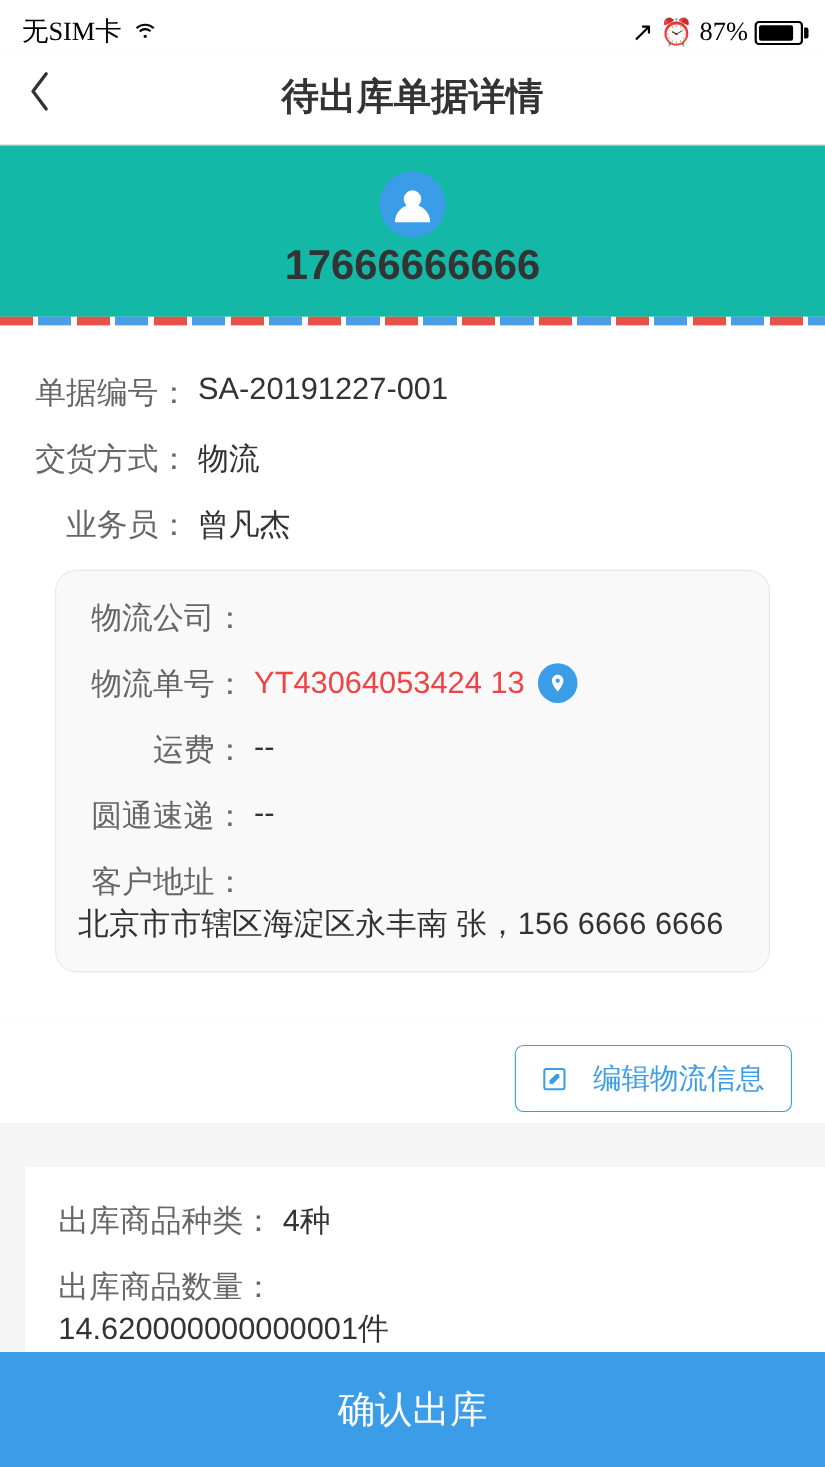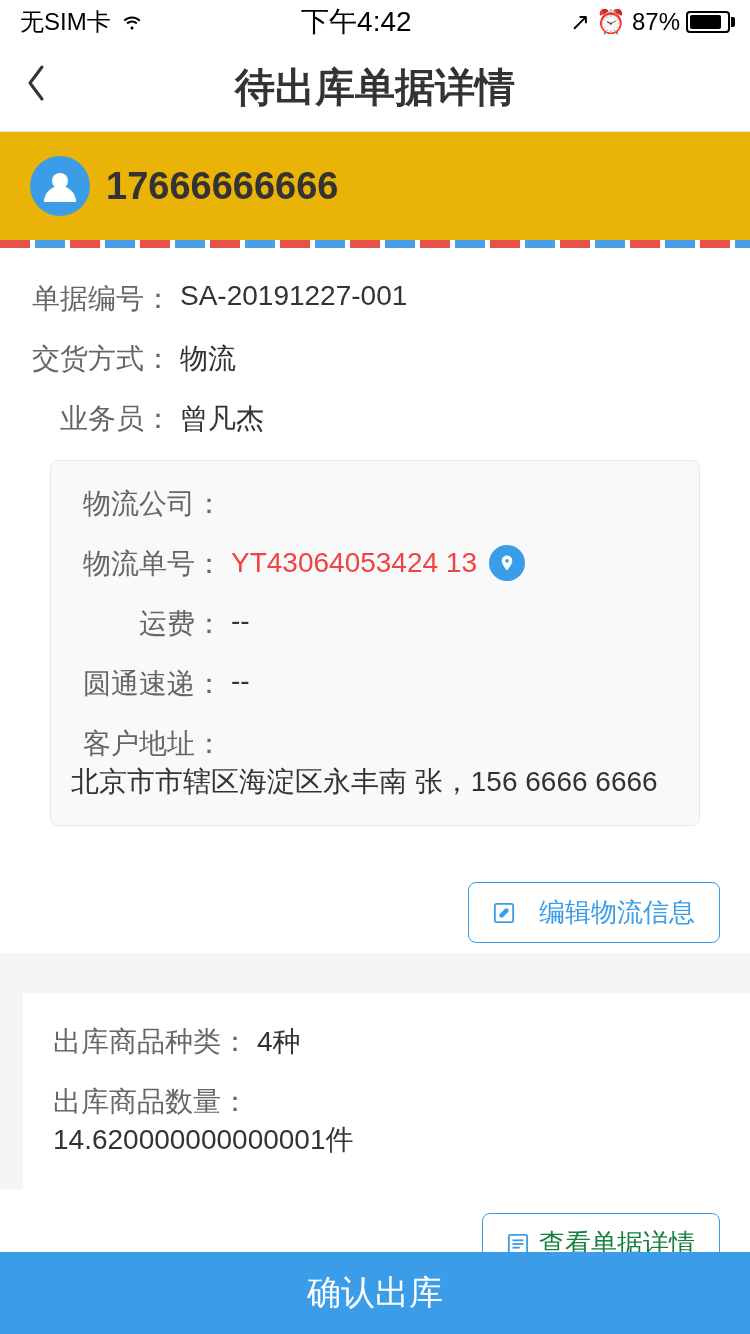--- a/index.html
+++ b/index.html
@@ -12,25 +12,26 @@
       font-size: 28px;
       color: #333;
     }
 
     
     .status-bar {
       width: 750px;
       height: 44px;
       background: #fff;
       display: flex;
-      align-items: center;
+      align-items: flex-end;
       justify-content: space-between;
       padding: 0 20px;
       font-size: 24px;
       color: #000;
+      font-family: Liberation Serif, serif;
     }
     .status-left { display: flex; align-items: center; gap: 10px; }
     .status-center { font-size: 28px; font-weight: 500; }
     .status-right { display: flex; align-items: center; gap: 6px; font-size: 24px; }
     .battery-icon {
       width: 44px; height: 22px;
       border: 2px solid #000;
       border-radius: 4px;
       position: relative;
       display: inline-flex;
@@ -66,33 +67,34 @@
       border-bottom: 1px solid #e0e0e0;
     }
     .nav-back {
       position: absolute;
       left: 24px;
       font-size: 36px;
       color: #333;
       cursor: pointer;
     }
     .nav-title {
-      font-size: 40px;
+      font-size: 34px;
       font-weight: 600;
       color: #333;
     }
 
     
     .user-header {
       width: 750px;
-      background: #eab308;
+      background: #14b8a6;
       padding: 24px 30px;
       display: flex;
       align-items: center;
-      gap: 16px;
+      gap: 5px;
+      flex-direction: column;
     }
     .user-avatar {
       width: 60px;
       height: 60px;
       border-radius: 50%;
       background: #3b9de8;
       display: flex;
       align-items: center;
       justify-content: center;
     }
@@ -108,21 +110,21 @@
         #e8504a 0px, #e8504a 30px,
         #fff 30px, #fff 35px,
         #4a9de8 35px, #4a9de8 65px,
         #fff 65px, #fff 70px
       );
     }
 
     
     .section {
       background: #fff;
-      padding: 32px 30px;
+      padding: 42px 30px;
     }
     .section-gap { height: 20px; background: #f5f5f5; }
 
     .info-row {
       display: flex;
       align-items: flex-start;
       margin-bottom: 22px;
       font-size: 28px;
     }
     .info-row:last-child { margin-bottom: 0; flex-direction: column; }
@@ -135,21 +137,21 @@
     }
     .info-value {
       color: #333;
       flex: 1;
     }
 
     
     .logistics-section {
       background: #f9f9f9;
       border: 1px solid #e8e8e8;
-      border-radius: 8px;
+      border-radius: 20px;
       margin: 20px 20px 0 20px;
       padding: 24px 20px;
     }
     .logistics-section .info-label {
       min-width: 160px;
     }
 
     .tracking-value {
       color: #ef4444;
       display: flex;
@@ -216,21 +218,21 @@
       justify-content: flex-end;
     }
 
     
     .confirm-btn-wrap {
       position: fixed;
       bottom: 0;
       left: 0;
       width: 750px;
       background: #3b9de8;
-      height: 82px;
+      height: 105px;
       display: flex;
       align-items: center;
       justify-content: center;
       cursor: pointer;
     }
     .confirm-btn {
       color: #fff;
       font-size: 34px;
       font-weight: 500;
     }
@@ -245,21 +247,20 @@
   <div class="status-left">
     <span>无SIM卡</span>
     <span>
       <svg width="22" height="16" viewBox="0 0 22 16">
         <path d="M11 12.5c.83 0 1.5.67 1.5 1.5s-.67 1.5-1.5 1.5-1.5-.67-1.5-1.5.67-1.5 1.5-1.5z" fill="#000"></path>
         <path d="M11 8.5c1.6 0 3 .65 4.05 1.7l1.42-1.42A7.96 7.96 0 0011 6.5c-2.2 0-4.18.9-5.62 2.35l1.42 1.42A5.96 5.96 0 0111 8.5z" fill="#000"></path>
         <path d="M11 4.5c2.76 0 5.26 1.12 7.07 2.93l1.42-1.42A11.94 11.94 0 0011 2.5C7.69 2.5 4.69 3.79 2.51 5.93l1.42 1.42A9.95 9.95 0 0111 4.5z" fill="#000"></path>
       </svg>
     </span>
   </div>
-  <div class="status-center">下午4:42</div>
   <div class="status-right">
     <span>↗</span>
     <span>⏰</span>
     <span>87%</span>
     <div class="battery-icon">
       <div class="battery-fill" style="width:87%"></div>
     </div>
   </div>
 </div>
 

